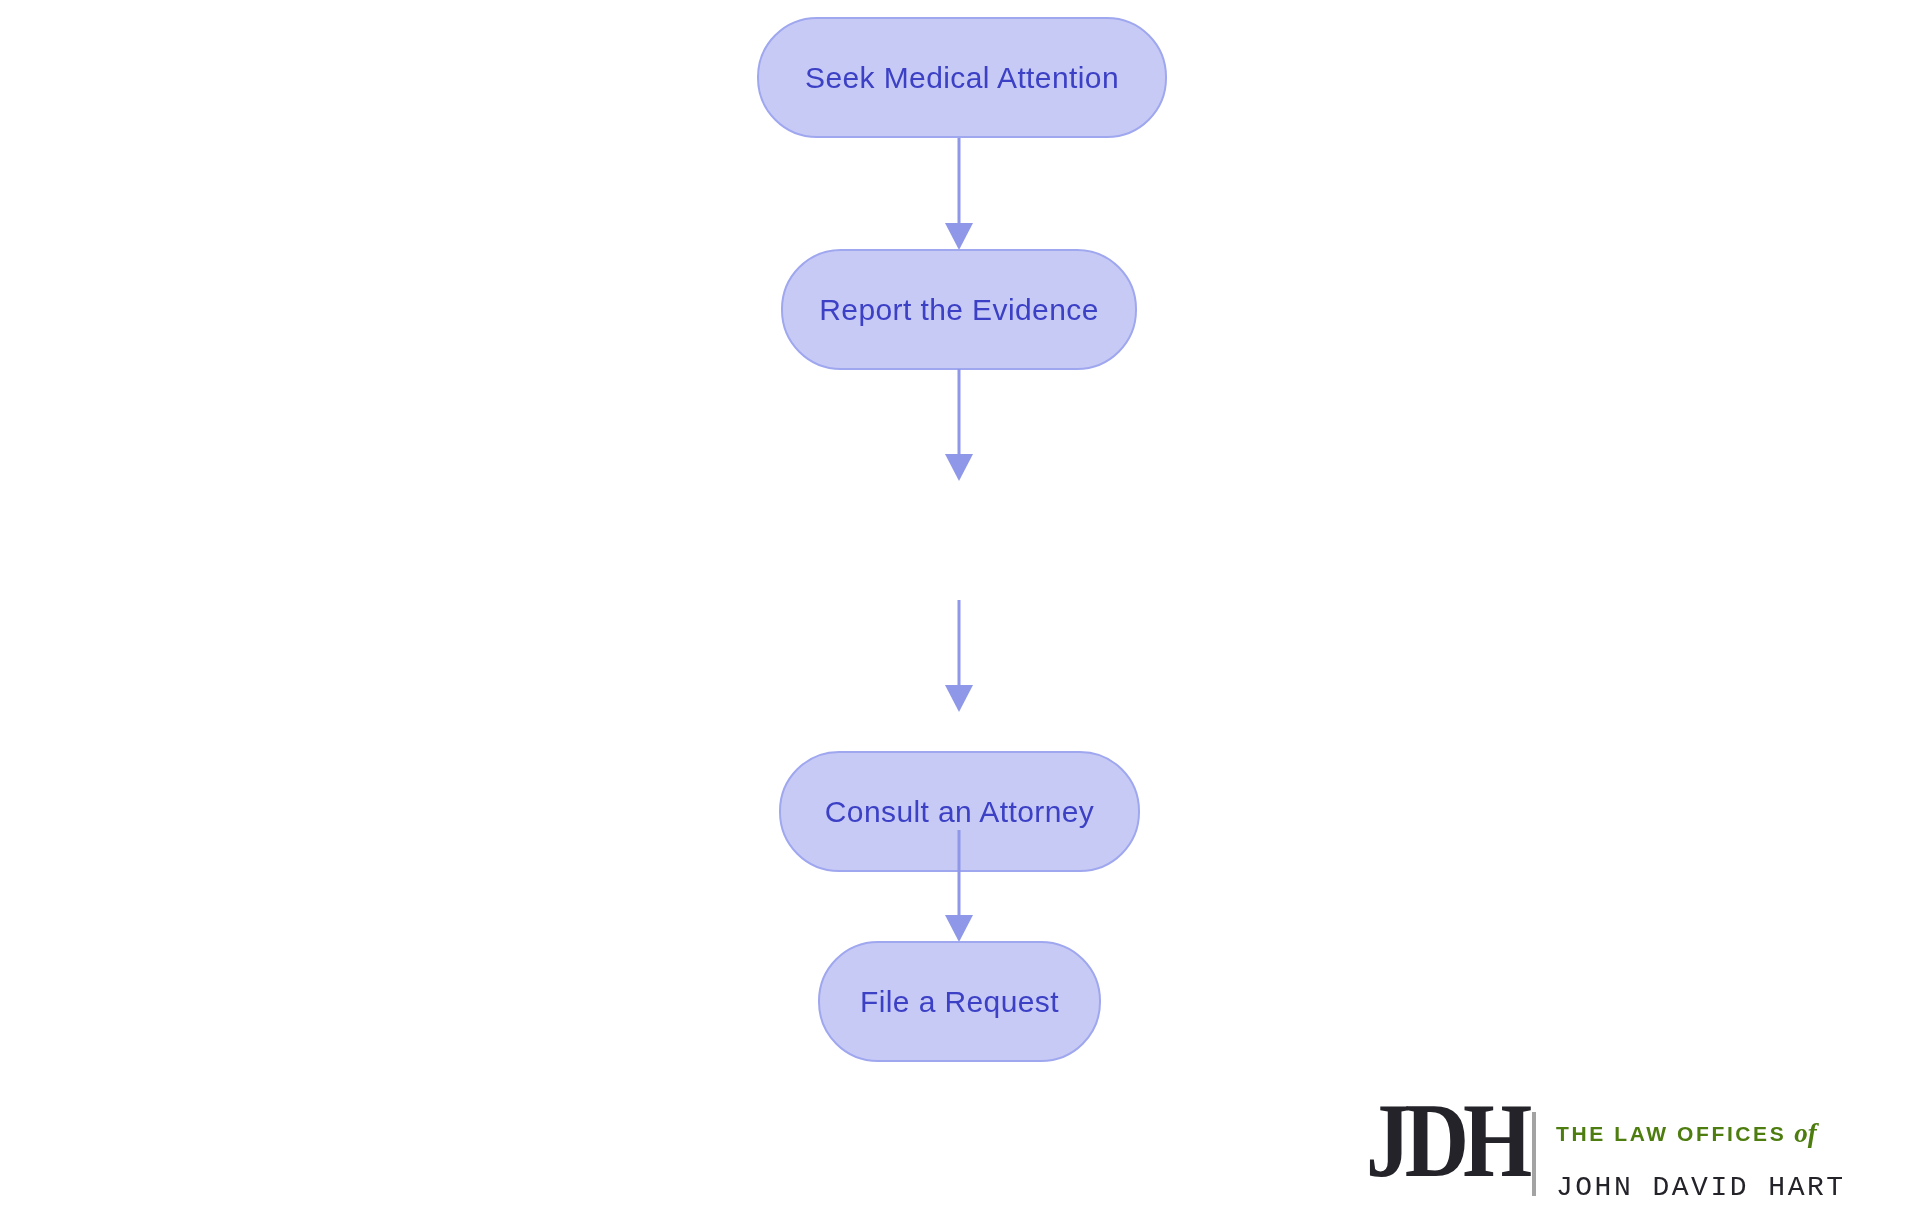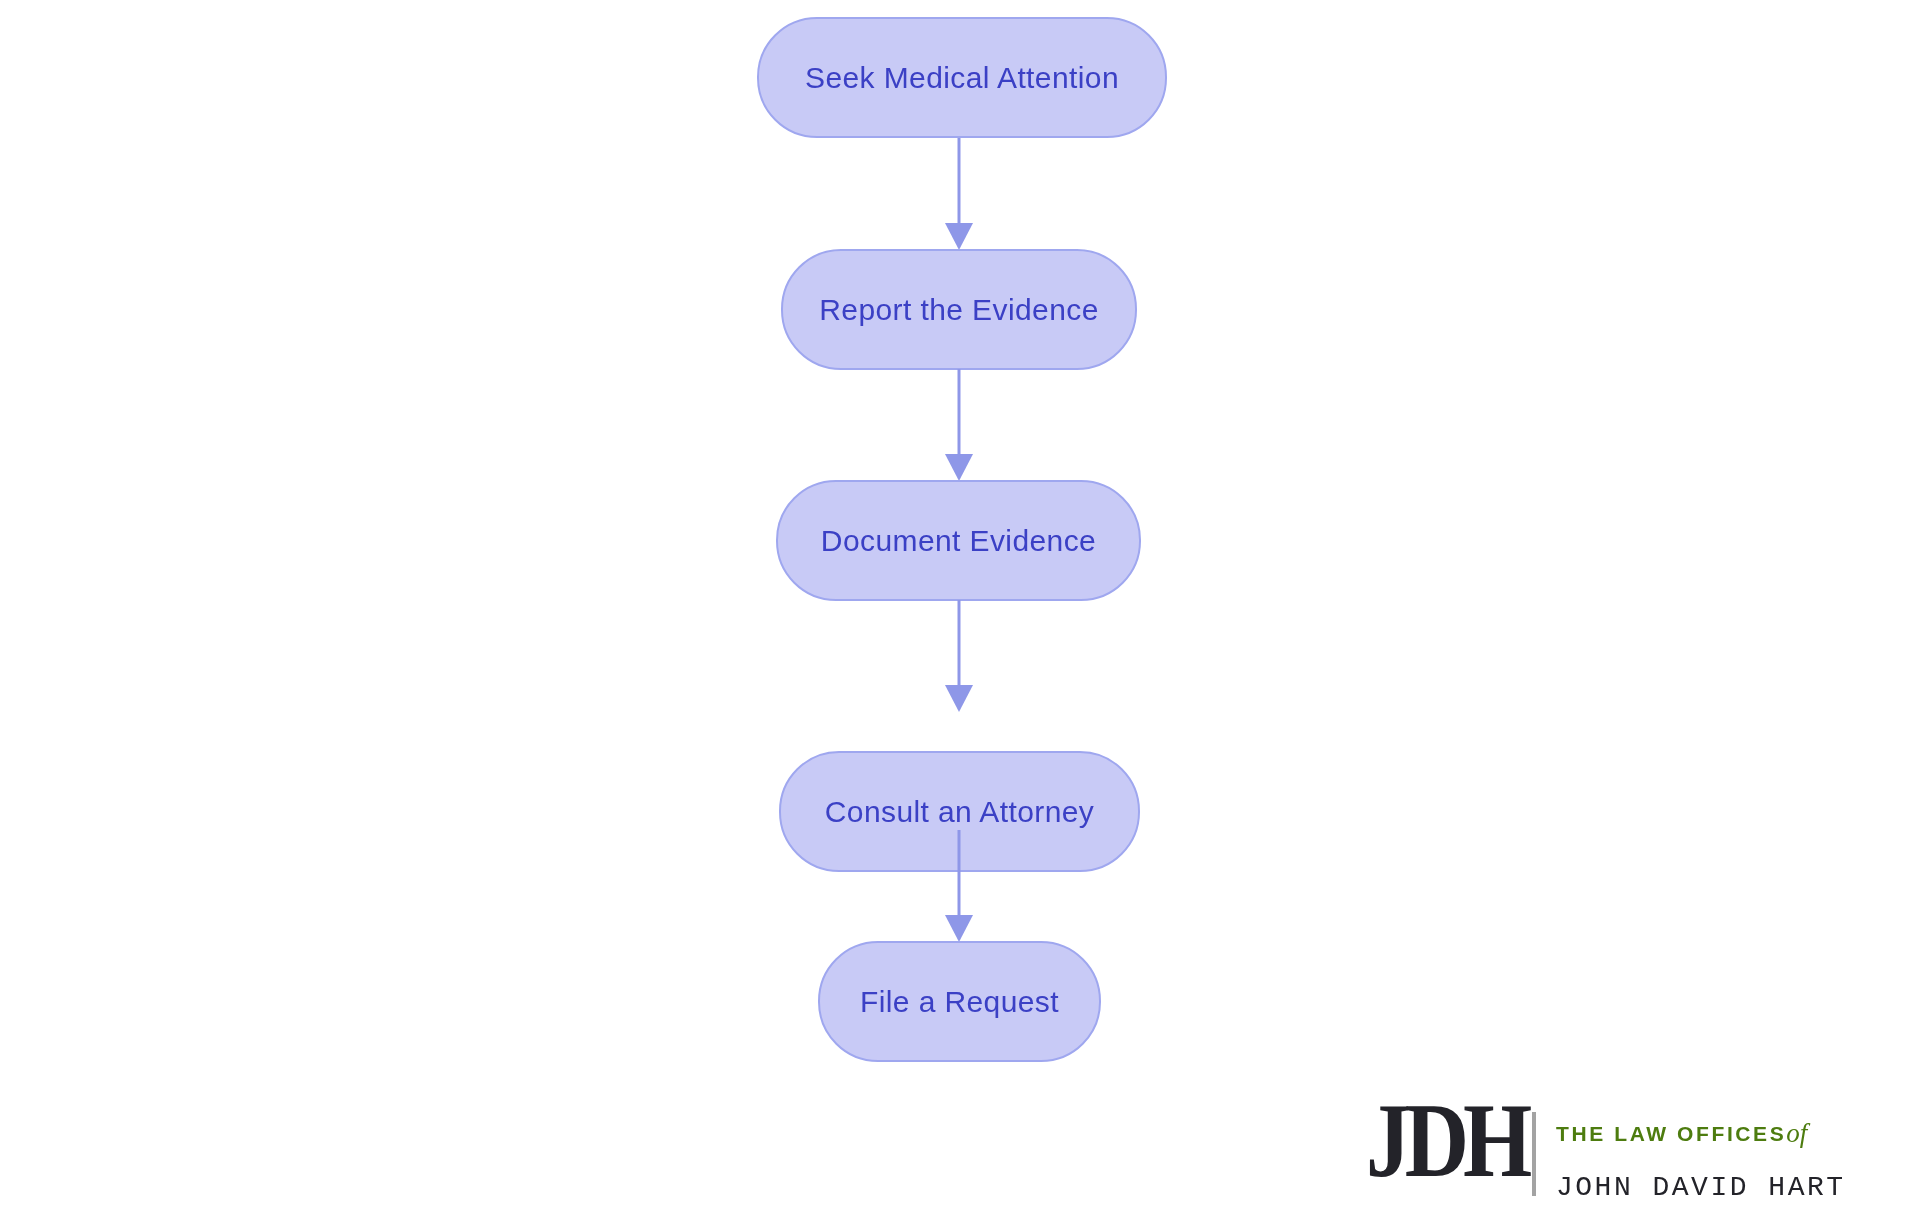--- a/index.html
+++ b/index.html
@@ -79,24 +79,24 @@
     font-size: 21px;
     font-weight: bold;
     letter-spacing: 2.6px;
     color: #4d7c0f;
     display: flex;
     align-items: center;
   }
   .logo-tagline .of {
     font-family: "Liberation Serif", serif;
     font-style: italic;
-    font-weight: normal;
+    font-weight: bold;
     font-size: 27px;
     letter-spacing: 0;
-    margin-left: 0;
+    margin-left: 8px;
   }
   .logo-name {
     margin-top: 23px;
     font-family: Liberation Mono, monospace;
     font-size: 28px;
     letter-spacing: 2.5px;
     color: var(--logo-text);
     white-space: nowrap;
   }
 </style>
@@ -116,23 +116,20 @@
 
   <div class="flow-node n2">
     <span>Report the Evidence</span>
   </div>
 
   <svg class="flow-arrow a2" viewBox="0 0 30 112" xmlns="http://www.w3.org/2000/svg">
     <line x1="15" y1="0" x2="15" y2="86" stroke="currentColor" stroke-width="3"></line>
     <polygon points="1,85 29,85 15,112" fill="currentColor"></polygon>
   </svg>
 
-  <div class="flow-node n3">
-    <span>Document Evidence</span>
-  </div>
 
   <svg class="flow-arrow a3" viewBox="0 0 30 112" xmlns="http://www.w3.org/2000/svg">
     <line x1="15" y1="0" x2="15" y2="86" stroke="currentColor" stroke-width="3"></line>
     <polygon points="1,85 29,85 15,112" fill="currentColor"></polygon>
   </svg>
 
   <div class="flow-node n4">
     <span>Consult an Attorney</span>
   </div>
 

